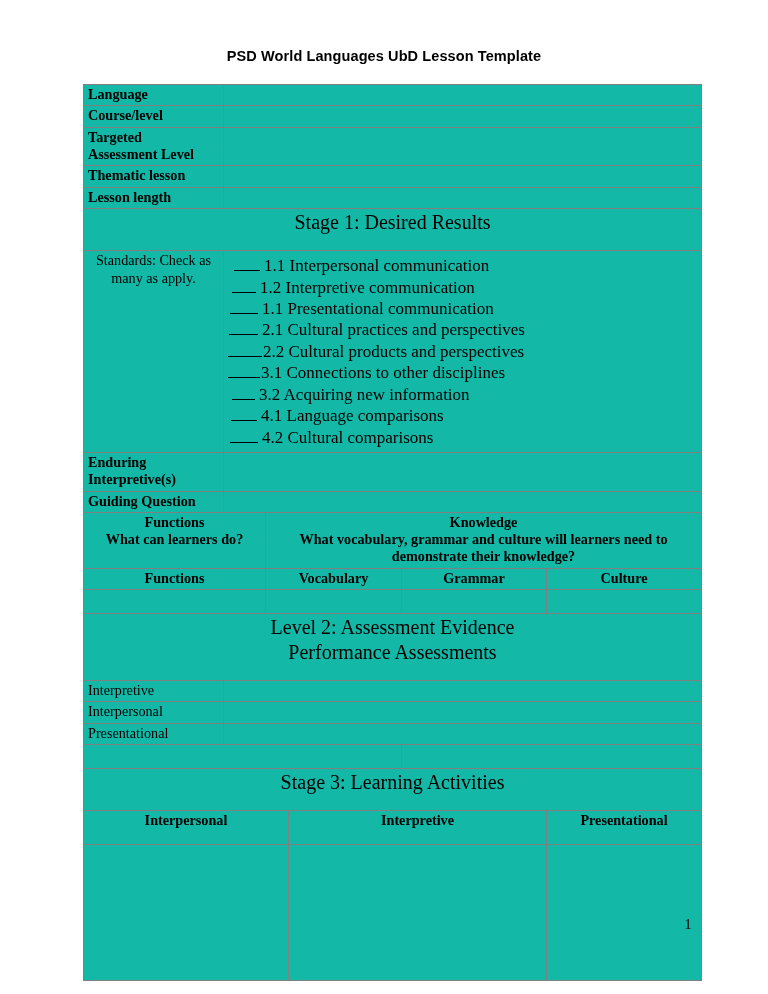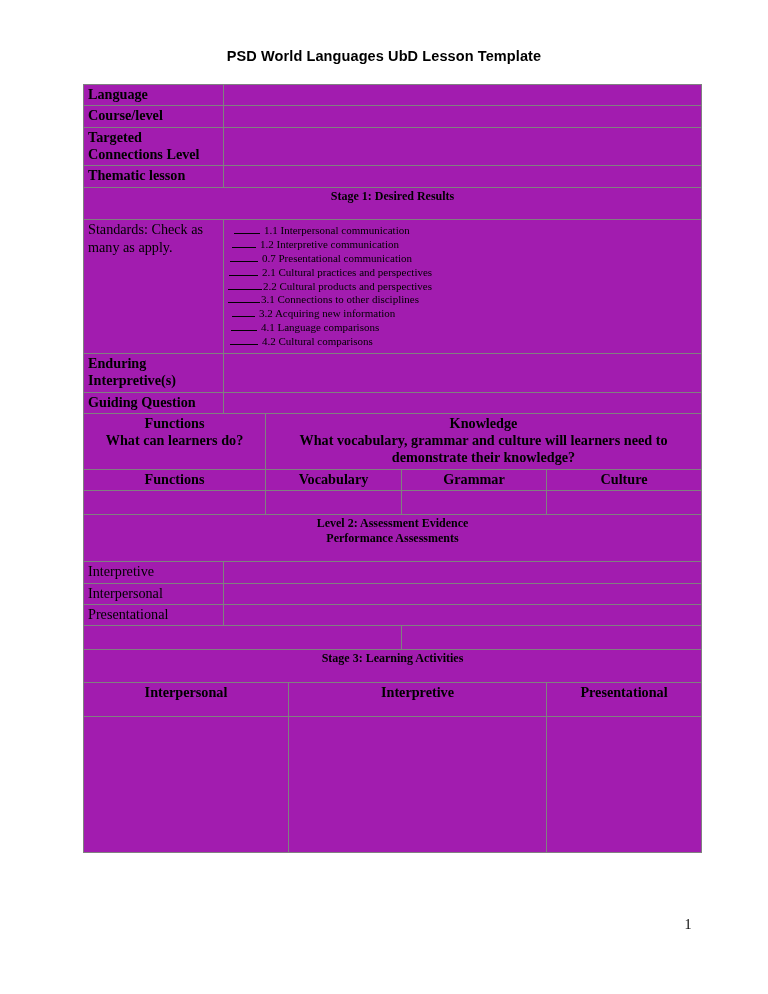--- a/index.html
+++ b/index.html
@@ -44,76 +44,77 @@
     width: 618px;
     border-collapse: collapse;
     table-layout: fixed;
     font-size: 14.2px;
   }
   table.tpl td {
     border: 1px solid #808080;
     padding: 1px 4px 2px 4px;
     vertical-align: top;
     line-height: 1.22;
-    background: #a21caf;
+    background: #14b8a6;
   }
 
   
   .lbl {
     background: #d9d9d9;
     font-weight: bold;
   }
   .lbl-plain {
     background: #d9d9d9;
     font-weight: normal;
   }
   .shade {
     background: #d9d9d9;
   }
   .ctr { text-align: center; }
   .bold { font-weight: bold; }
   .mid { vertical-align: middle; }
 
   .banner {
     text-align: center;
-    font-weight: bold;
-    font-size: 12px;
+    font-weight: normal;
+    font-size: 20px;
     line-height: 1.25;
     padding-top: 2px;
   }
   .banner-yellow { background: #ffff00; }
   .banner-blue   { background: #99ccff; }
   .banner-red    { background: #ff0000; }
 
   .banner-pad { height: 14px; }
 
   
   .std-list {
     list-style: none;
     margin: 0;
     padding: 3px 0 2px 0;
   }
   .std-list li {
     white-space: nowrap;
     line-height: 1.26;
-    font-size: 11px;
+    font-size: 17px;
   }
   .blankline {
     display: inline-block;
     border-bottom: 1.4px solid #000;
     height: 0.72em;
     margin-right: 4px;
     vertical-align: baseline;
   }
 
   .cellpad-sm { height: 20px; }
   .cellpad-lg { height: 132px; }
 
   .stdcell {
     vertical-align: middle;
+    text-align: center;
     background: #d9d9d9;
     font-weight: normal;
     padding-left: 8px;
     padding-right: 8px;
     margin-top: 32px;
   }
   .stdcell .l2 { display: block; }
 
   .fn-head {
     background: #d9d9d9;
@@ -161,48 +162,52 @@
       </tr>
 
       <tr>
         <td class="lbl">Course/level</td>
         <td colspan="7"></td>
       </tr>
 
       <tr>
         <td class="lbl">
           <span>Targeted</span><br>
-          <span>Connections Level</span>
+          <span>Assessment Level</span>
         </td>
         <td colspan="7"></td>
       </tr>
 
       <tr>
         <td class="lbl">Thematic lesson</td>
         <td colspan="7"></td>
       </tr>
 
+      <tr>
+        <td class="lbl">Lesson length</td>
+        <td colspan="7"></td>
+      </tr>
 
       <tr>
         <td colspan="8" class="banner banner-yellow">
           <div>Stage 1: Desired Results</div>
           <div class="banner-pad"></div>
         </td>
       </tr>
 
       <tr>
         <td class="stdcell">
           <span class="l2">Standards: Check as</span>
           <span class="l2">many as apply.</span>
         </td>
         <td colspan="7">
           <ul class="std-list">
             <li><span class="blankline" style="width:26px;margin-left:6px"></span><span>1.1 Interpersonal communication</span></li>
             <li><span class="blankline" style="width:24px;margin-left:4px"></span><span>1.2 Interpretive communication</span></li>
-            <li><span class="blankline" style="width:28px;margin-left:2px"></span><span>0.7 Presentational communication</span></li>
+            <li><span class="blankline" style="width:28px;margin-left:2px"></span><span>1.1 Presentational communication</span></li>
             <li><span class="blankline" style="width:29px;margin-left:1px"></span><span>2.1 Cultural practices and perspectives</span></li>
             <li><span class="blankline" style="width:34px;margin-left:0px;margin-right:1px"></span><span>2.2 Cultural products and perspectives</span></li>
             <li><span class="blankline" style="width:32px;margin-left:0px;margin-right:1px"></span><span>3.1 Connections to other disciplines</span></li>
             <li><span class="blankline" style="width:23px;margin-left:4px"></span><span>3.2 Acquiring new information</span></li>
             <li><span class="blankline" style="width:26px;margin-left:3px"></span><span>4.1 Language comparisons</span></li>
             <li><span class="blankline" style="width:28px;margin-left:2px"></span><span>4.2 Cultural comparisons</span></li>
           </ul>
         </td>
       </tr>
 

